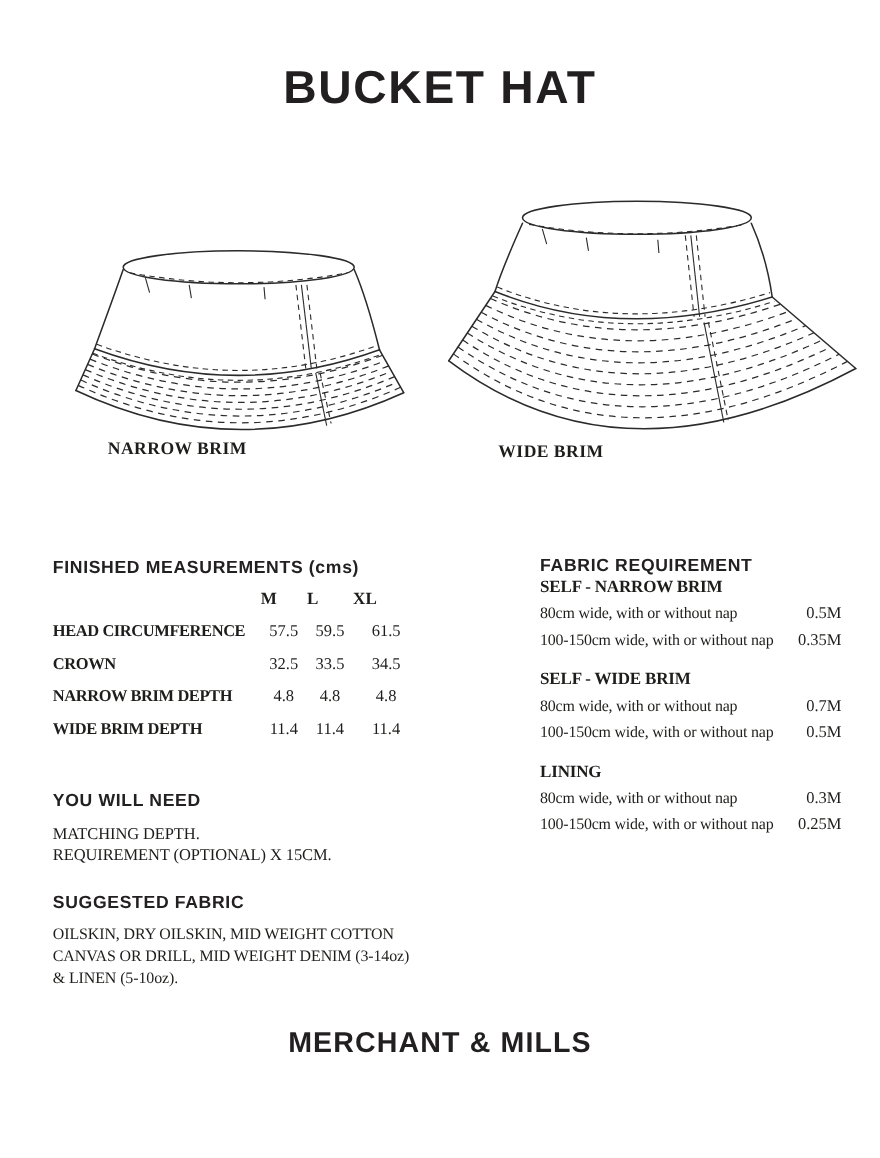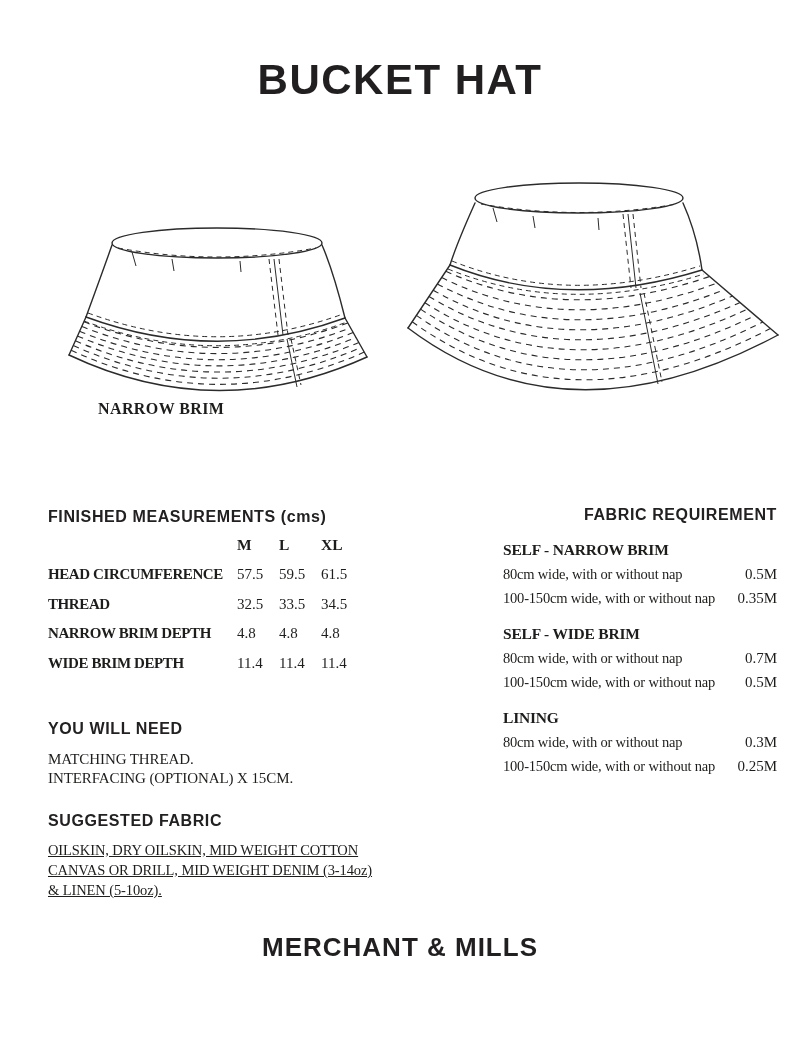--- a/index.html
+++ b/index.html
@@ -11,41 +11,41 @@
   .title{
     top:56px;left:0;width:800px;text-align:center;
     font-family:"Liberation Sans", sans-serif;font-size:42px;font-weight:600;
     letter-spacing:1.5px;color:#221f20;
   }
   .hat-label{
     font-size:16px;font-weight:bold;letter-spacing:.4px;text-align:left;color:#1d1d1b;
   }
   .h-sans{
     font-family:"Liberation Sans", sans-serif;font-size:16px;font-weight:bold;
-    letter-spacing:.6px;color:#232021;white-space:nowrap;text-align:right;
+    letter-spacing:.6px;color:#232021;white-space:nowrap;
   }
   
   .meas-table{
     left:48px;top:536px;display:grid;
     grid-template-columns:189px 42px 42px 60px;
     grid-template-rows:30px 29.5px 29.5px 29.5px 29.5px;
     align-items:start;
   }
   .meas-size{font-size:15.5px;font-weight:bold;}
   .meas-label{font-size:15px;font-weight:bold;letter-spacing:-.4px;white-space:nowrap;}
-  .meas-val{font-size:15px;}
+  .meas-val{font-size:15px;text-align:center;}
   
-  .fabric-col{left:503px;top:506px;width:274px;}
+  .fabric-col{left:491px;top:506px;width:274px;}
   .fab-title{font-size:15.5px;font-weight:bold;letter-spacing:-.2px;margin:17px 0 0 0;line-height:19px;}
-  .fab-title.first{margin-top:16px;}
+  .fab-title.first{margin-top:0;}
   .fab-row{display:flex;justify-content:space-between;margin-top:6px;line-height:18px;}
   .fab-desc{font-size:14.5px;letter-spacing:-.2px;white-space:nowrap;}
   .fab-amt{font-size:15px;}
   .body-lines{font-size:15px;line-height:19px;letter-spacing:-.1px;}
-  .sug-lines{font-size:14.5px;line-height:20px;letter-spacing:-.1px;text-decoration:underline;}
+  .sug-lines{font-size:14.5px;line-height:20px;letter-spacing:-.1px;}
   .footer{
     top:932px;left:0;width:800px;text-align:center;
     font-family:"Liberation Sans", sans-serif;font-size:26px;font-weight:600;
     letter-spacing:1px;color:#221f20;
   }
   svg .ln{fill:none;stroke:#2b2b2b;stroke-width:1.4;stroke-linecap:round;}
   svg .thin{fill:none;stroke:#2b2b2b;stroke-width:1;stroke-linecap:butt;}
   svg .st{fill:none;stroke:#2b2b2b;stroke-width:1;stroke-dasharray:5 4;stroke-linecap:butt;}
   svg .stb{fill:none;stroke:#2b2b2b;stroke-width:1.1;stroke-dasharray:6 5;stroke-linecap:butt;}
 </style>
@@ -107,35 +107,36 @@
     <path class="stb" d="M 39.4,107.9 Q 169,176.8 326.8,113.5"></path>
     <path class="stb" d="M 35.2,114.2 Q 169,190.4 334.4,120"></path>
     <path class="stb" d="M 31,120.5 Q 169,204 342,126.5"></path>
     <path class="stb" d="M 26.8,126.8 Q 169,217.6 349.6,133"></path>
     <path class="stb" d="M 22.6,133.1 Q 169,231.2 357.2,139.5"></path>
     <path class="stb" d="M 18.4,139.4 Q 169,244.8 364.8,146"></path>
     <path class="stb" d="M 14.2,145.7 Q 169,258.4 372.4,152.5"></path>
     <path class="thin" d="M 242,117 L 260,208"></path>
     <path class="st" d="M 246,117 L 264,206"></path>
   </svg>
+  <div class="abs hat-label" style="left:453px;top:402px;width:240px;">WIDE BRIM</div>
 
   <div class="abs h-sans" style="left:48px;top:508px;">FINISHED MEASUREMENTS (cms)</div>
 
   <div class="abs meas-table">
     <div></div>
     <div class="meas-size">M</div>
     <div class="meas-size">L</div>
     <div class="meas-size">XL</div>
 
     <div class="meas-label">HEAD CIRCUMFERENCE</div>
     <div class="meas-val">57.5</div>
     <div class="meas-val">59.5</div>
     <div class="meas-val">61.5</div>
 
-    <div class="meas-label">THREAD</div>
+    <div class="meas-label">CROWN</div>
     <div class="meas-val">32.5</div>
     <div class="meas-val">33.5</div>
     <div class="meas-val">34.5</div>
 
     <div class="meas-label">NARROW BRIM DEPTH</div>
     <div class="meas-val">4.8</div>
     <div class="meas-val">4.8</div>
     <div class="meas-val">4.8</div>
 
     <div class="meas-label">WIDE BRIM DEPTH</div>
@@ -173,22 +174,22 @@
       <span class="fab-amt">0.3M</span>
     </div>
     <div class="fab-row">
       <span class="fab-desc">100-150cm wide, with or without nap</span>
       <span class="fab-amt">0.25M</span>
     </div>
   </div>
 
   <div class="abs h-sans" style="left:48px;top:720px;">YOU WILL NEED</div>
   <div class="abs body-lines" style="left:48px;top:750px;">
-    <div>MATCHING THREAD.</div>
-    <div>INTERFACING (OPTIONAL) X 15CM.</div>
+    <div>MATCHING DEPTH.</div>
+    <div>REQUIREMENT (OPTIONAL) X 15CM.</div>
   </div>
 
   <div class="abs h-sans" style="left:48px;top:812px;">SUGGESTED FABRIC</div>
   <div class="abs sug-lines" style="left:48px;top:840px;">
     <div>OILSKIN, DRY OILSKIN, MID WEIGHT COTTON</div>
     <div>CANVAS OR DRILL, MID WEIGHT DENIM (3-14oz)</div>
     <div>&amp; LINEN (5-10oz).</div>
   </div>
 
   <div class="abs footer">MERCHANT &amp; MILLS</div>

